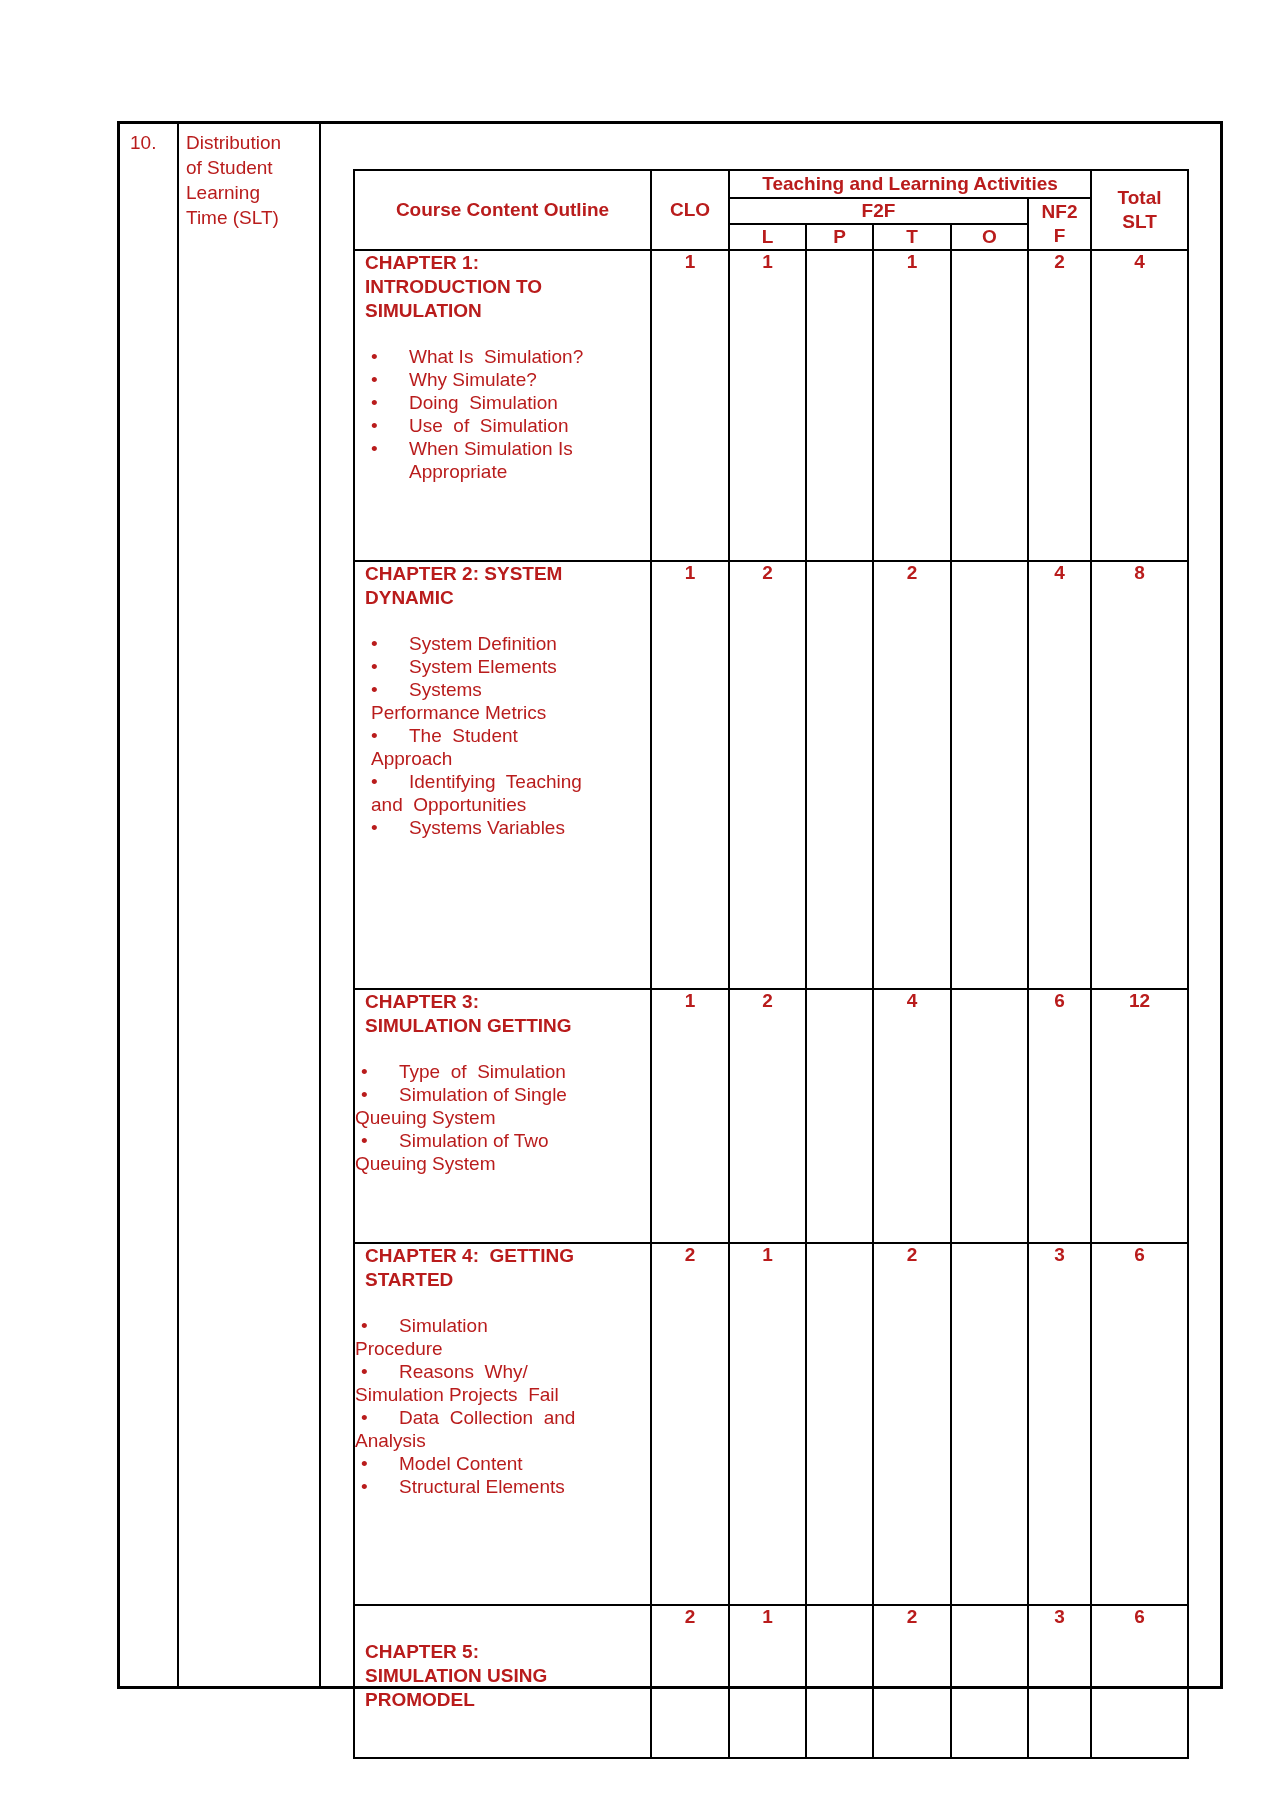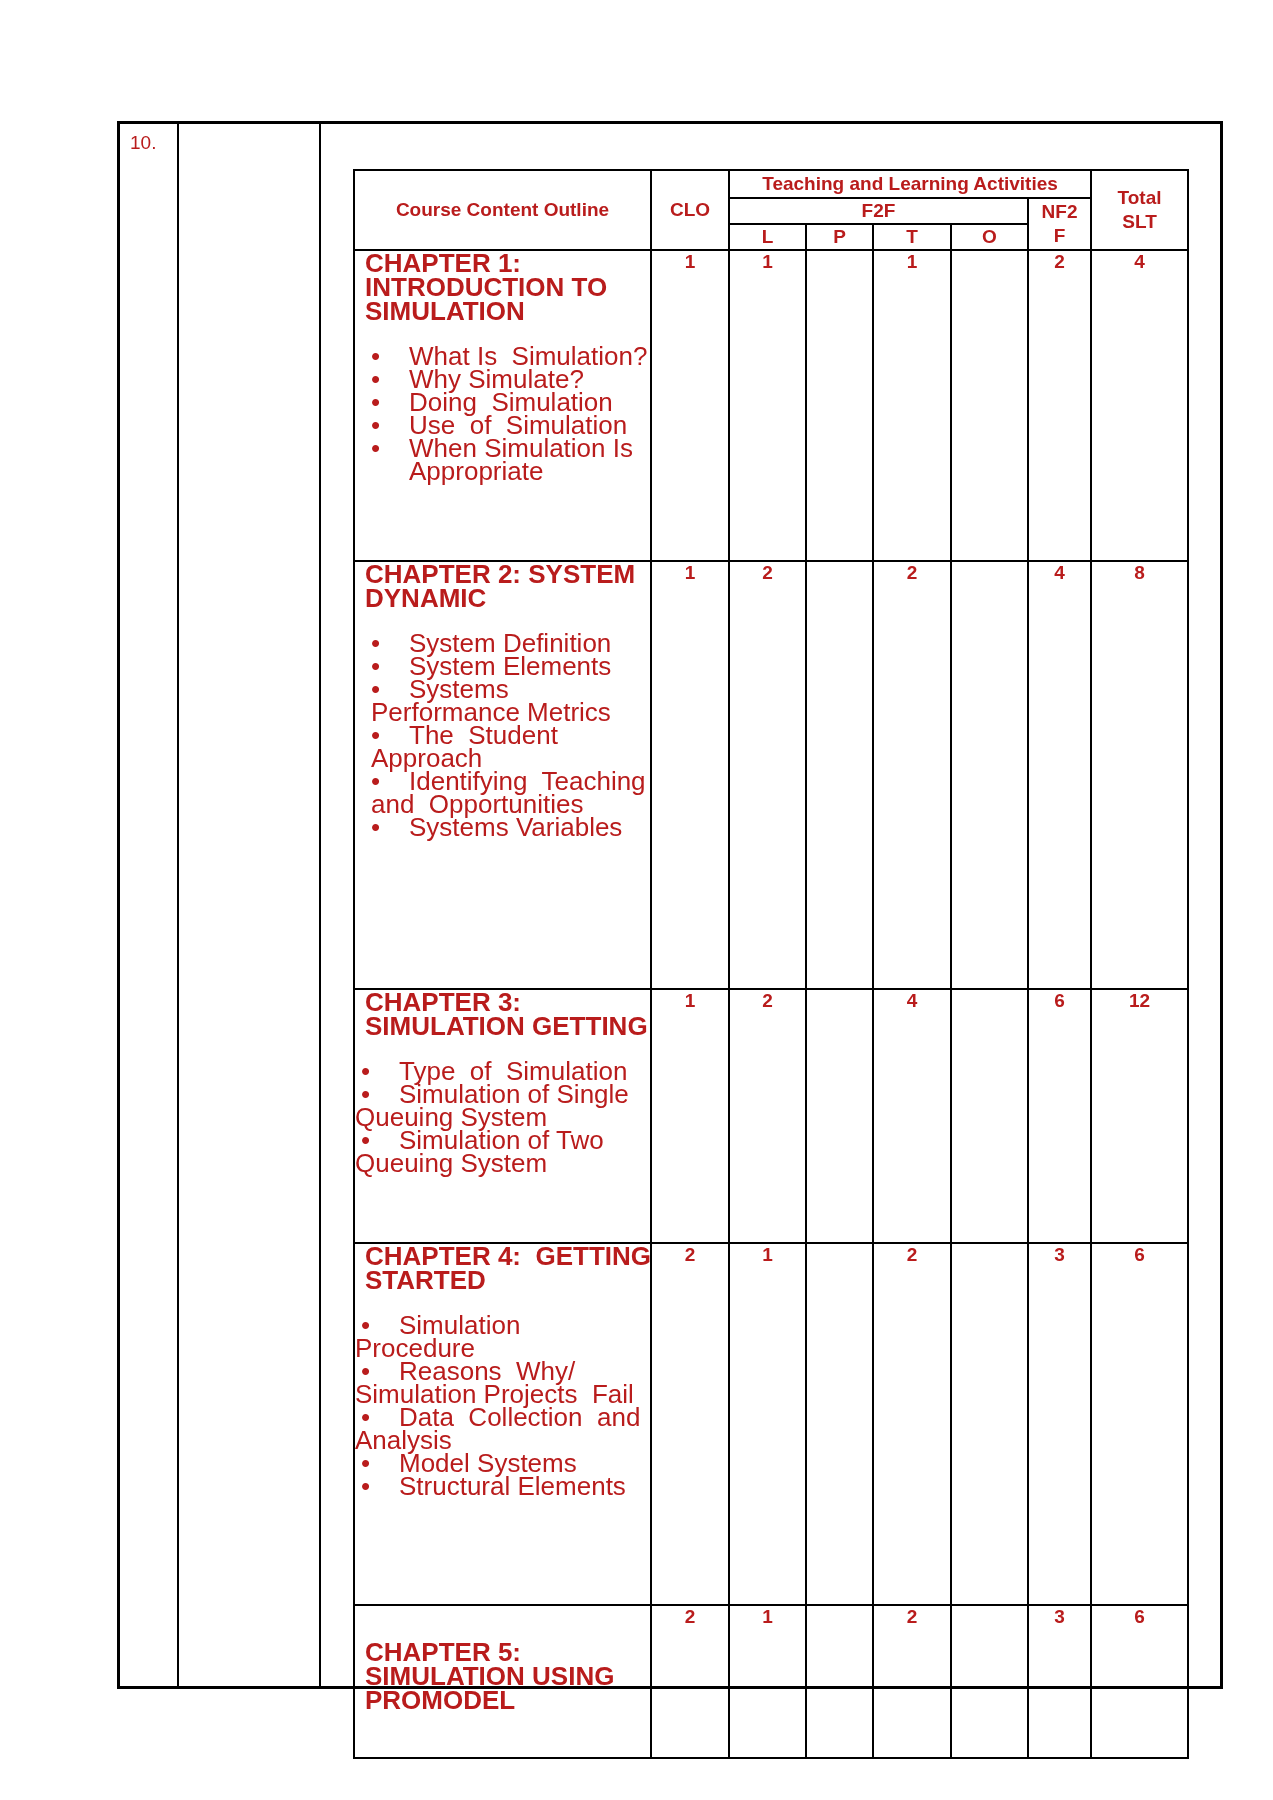--- a/index.html
+++ b/index.html
@@ -18,21 +18,21 @@
   
   table.inner{position:absolute;left:233px;top:45px;width:834px;
               border-collapse:collapse;table-layout:fixed;}
   table.inner th, table.inner td{border:2px solid #000;padding:0;box-sizing:border-box;}
   table.inner th{font-size:19px;font-weight:bold;text-align:center;
                  vertical-align:middle;line-height:24px;white-space:pre;}
   tr.hr1{height:28px;} tr.hr2{height:26px;} tr.hr3{height:25px;}
 
   td.num{font-size:19px;font-weight:bold;text-align:center;vertical-align:top;
          padding-top:30px;}
-  td.content{vertical-align:top;padding:28px 10px 8px 13px;font-size:26px;line-height:23px;}
+  td.content{vertical-align:top;padding:28px 10px 8px 13px;font-size:19px;line-height:23px;}
   td.content.tight{padding-top:34px;}
   .heading-line{font-weight:bold;margin-left:10px;white-space:pre;line-height:24px;}
   .bullets{margin-top:22px;}
   .b-line{white-space:pre;}
   .blt{display:inline-block;width:38px;}
   
   .style-a .b-line.first, .style-b .b-line.first{margin-left:16px;}
   .style-c .b-line.first{margin-left:6px;}
   .style-a .b-line.wrap{margin-left:54px;}
   .style-b .b-line.wrap{margin-left:16px;}
@@ -41,20 +41,26 @@
 </head>
 <body>
 
 <div id="page">
   <div class="outer">
     <div class="vline" id="vline-1"></div>
     <div class="vline" id="vline-2"></div>
 
     <div class="cell-no">10.</div>
 
+    <div class="cell-label">
+        <div>Distribution</div>
+        <div>of Student</div>
+        <div>Learning</div>
+        <div>Time (SLT)</div>
+      </div>
 
     <table class="inner">
       <colgroup>
         <col style="width:297px">
           <col style="width:78px">
           <col style="width:77px">
         <col style="width:67px">
           <col style="width:78px">
           <col style="width:77px">
         <col style="width:63px">
@@ -149,21 +155,21 @@
             <td class="content style-c">
               <div class="heading-line">CHAPTER 4:  GETTING</div>
               <div class="heading-line">STARTED</div>
               <div class="bullets">
                 <div class="b-line first"><span class="blt">•</span><span>Simulation</span></div>
                 <div class="b-line wrap">Procedure</div>
                 <div class="b-line first"><span class="blt">•</span><span>Reasons  Why/</span></div>
                 <div class="b-line wrap">Simulation Projects  Fail</div>
                 <div class="b-line first"><span class="blt">•</span><span>Data  Collection  and</span></div>
                 <div class="b-line wrap">Analysis</div>
-                <div class="b-line first"><span class="blt">•</span><span>Model Systems</span></div>
+                <div class="b-line first"><span class="blt">•</span><span>Model Content</span></div>
                 <div class="b-line first"><span class="blt">•</span><span>Structural Elements</span></div>
               </div>
             </td>
             <td class="num">2</td>
             <td class="num">1</td>
             <td class="num"></td>
             <td class="num">2</td>
             <td class="num"></td>
             <td class="num">3</td>
             <td class="num">6</td>

